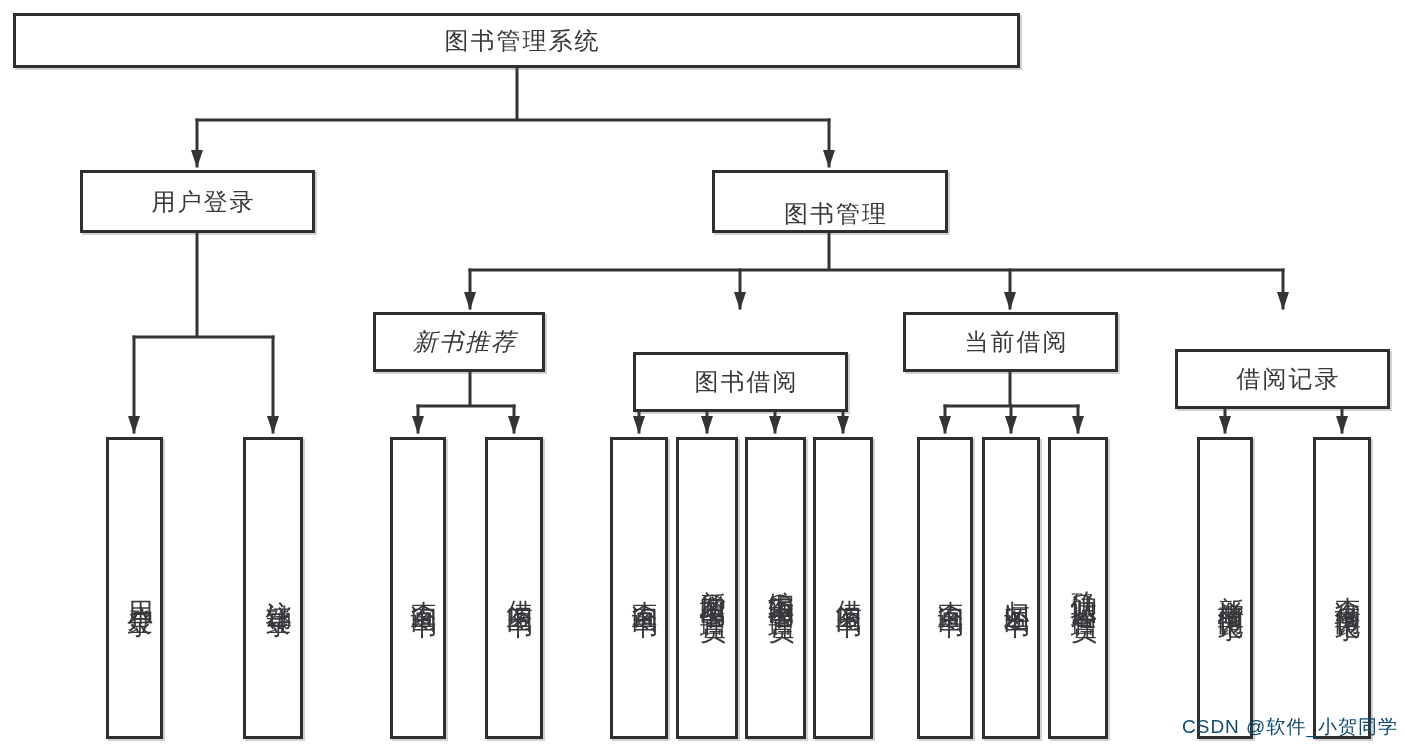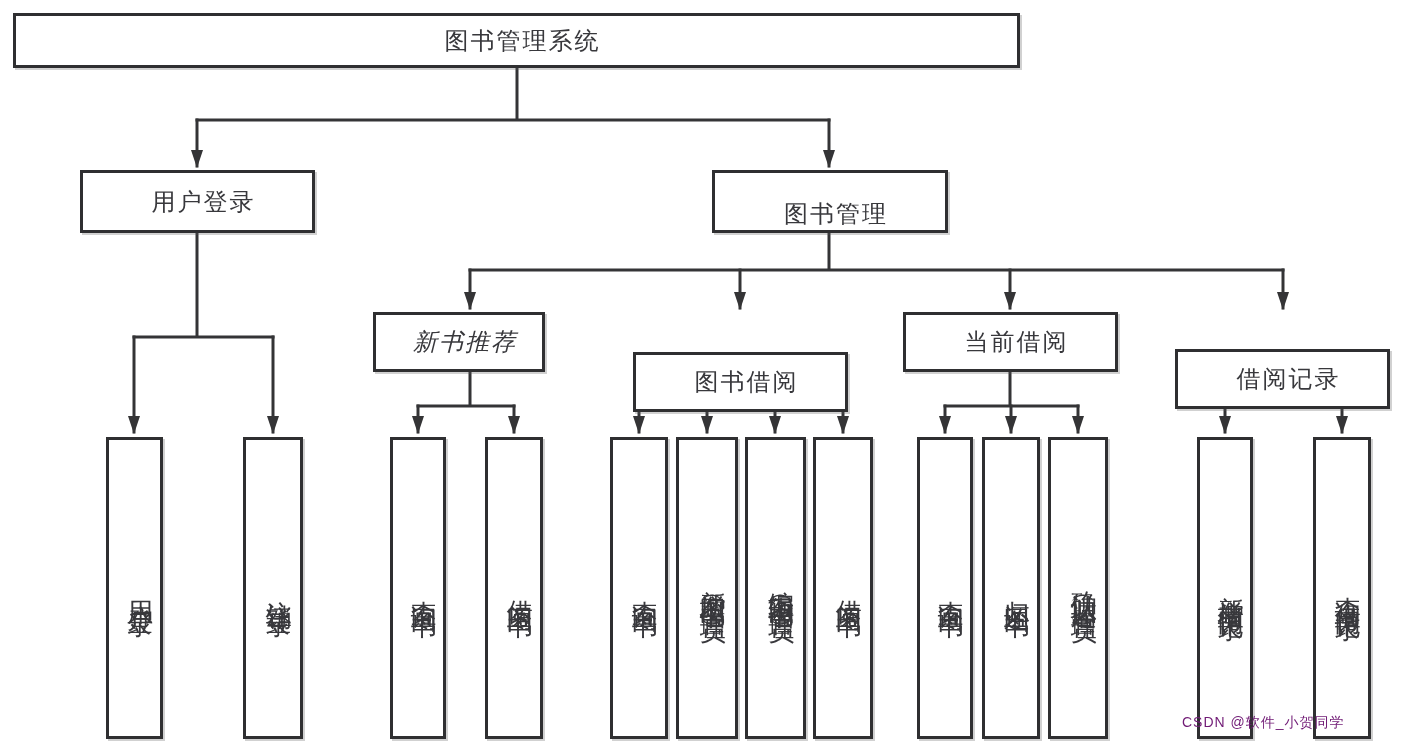--- a/index.html
+++ b/index.html
@@ -29,22 +29,22 @@
   .node.v .lbl{
     writing-mode:vertical-rl;
     text-orientation:mixed;
     font-size:26px;
     letter-spacing:4px;
     line-height:1.1;
   }
   .watermark{
     position:absolute;
     left:1182px;top:714px;
-    font-size:14px;
-    color:#701a75;
+    font-size:19px;
+    color:#0c4a6e;
     letter-spacing:1px;
     white-space:nowrap;
   }
 </style>
 </head>
 <body>
 
 <div class="stage">
 
   <svg class="wires" viewBox="0 0 1405 747" xmlns="http://www.w3.org/2000/svg">

